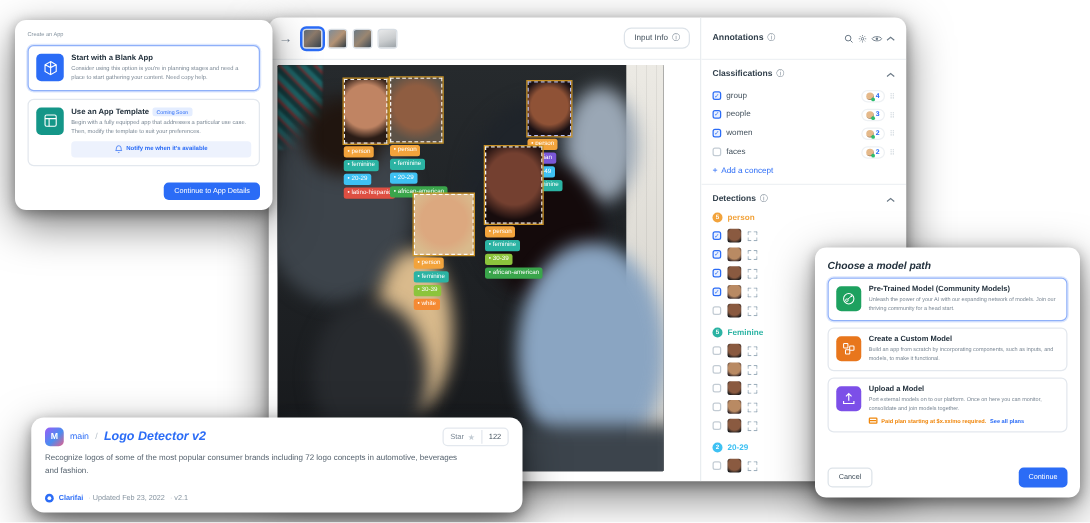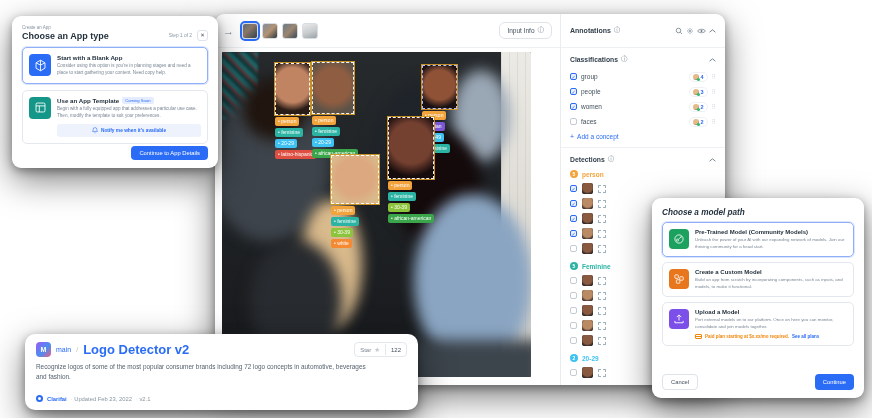--- a/index.html
+++ b/index.html
@@ -102,21 +102,21 @@
   .btn-ghost { background:#fff; color:#42505c; border:1px solid #dde3e9; border-radius:4px; font-size:5.8px; padding:4px 8px;
                font-family:inherit; cursor:pointer; }
 
   
   .mc { left:25px; top:334px; width:393px; height:76px; z-index:6; border-radius:10px; padding:8px 11px; display:flex; flex-direction:column; }
   .mc-head { display:flex; align-items:center; gap:5px; }
   .mc-ico { width:15px; height:15px; border-radius:4px; background:linear-gradient(135deg,#9b5cf6 0%,#4a8df0 55%,#e85f8a 100%);
             color:#fff; font-size:7px; font-weight:bold; display:flex; align-items:center; justify-content:center; }
   .mc-repo { color:#2b6cf6; font-size:7px; }
   .mc-sep { color:#b7c1ca; font-size:7px; }
-  .mc-name { color:#2b6cf6; font-size:13px; font-weight:bold; }
+  .mc-name { color:#2b6cf6; font-size:10px; font-weight:bold;font-style:italic; }
   .star-pill { margin-left:auto; display:flex; align-items:center; border:1px solid #e3e8ee; border-radius:4px; overflow:hidden; }
   .star-pill .seg { padding:2.5px 5px; font-size:6px; color:#7a8794; display:flex; gap:3px; align-items:center; }
   .star-pill .seg + .seg { border-left:1px solid #e3e8ee; color:#42505c; }
   .star-glyph { color:#c3ccd4; font-size:6.5px; }
   .mc-desc { font-size:6.4px; color:#55626e; line-height:1.5; margin-top:5px; width:330px; }
   .mc-footer { display:flex; align-items:center; gap:4px; margin-top:auto; }
   .clarifai-logo { width:7px; height:7px; border-radius:50%; background:#2b6cf6; position:relative; }
   .clarifai-logo::after { content:""; position:absolute; left:2px; top:2px; width:3px; height:3px; border-radius:50%; background:#fff; }
   .mc-owner { color:#2b6cf6; font-size:5.8px; font-weight:bold; }
   .mc-meta { color:#8795a1; font-size:5.8px; }
@@ -435,25 +435,20 @@
             </div>
           </div>
         </div>
 
       </div>
     </div>
   </div>
 
   <div class="win cam">
     <div class="cam-eyebrow">Create an App</div>
-    <div class="cam-head">
-      <div class="cam-title">Choose an App type</div>
-      <div class="cam-step">Step 1 of 2</div>
-      <button class="cam-close">✕</button>
-    </div>
 
     <div class="opt-card" data-selected="true">
       <span class="opt-ico blue">
           <svg width="13" height="13" viewBox="0 0 16 16">
             <path d="M8 1.5l5.5 3.2v6.6L8 14.5l-5.5-3.2V4.7z M8 1.5v6 M2.5 4.7L8 7.5l5.5-2.8 M8 14.5v-7" fill="none" stroke="#fff" stroke-width="1.1"></path>
           </svg>
         </span>
       <div>
         <div class="opt-title">
             <span>Start with a Blank App</span>

